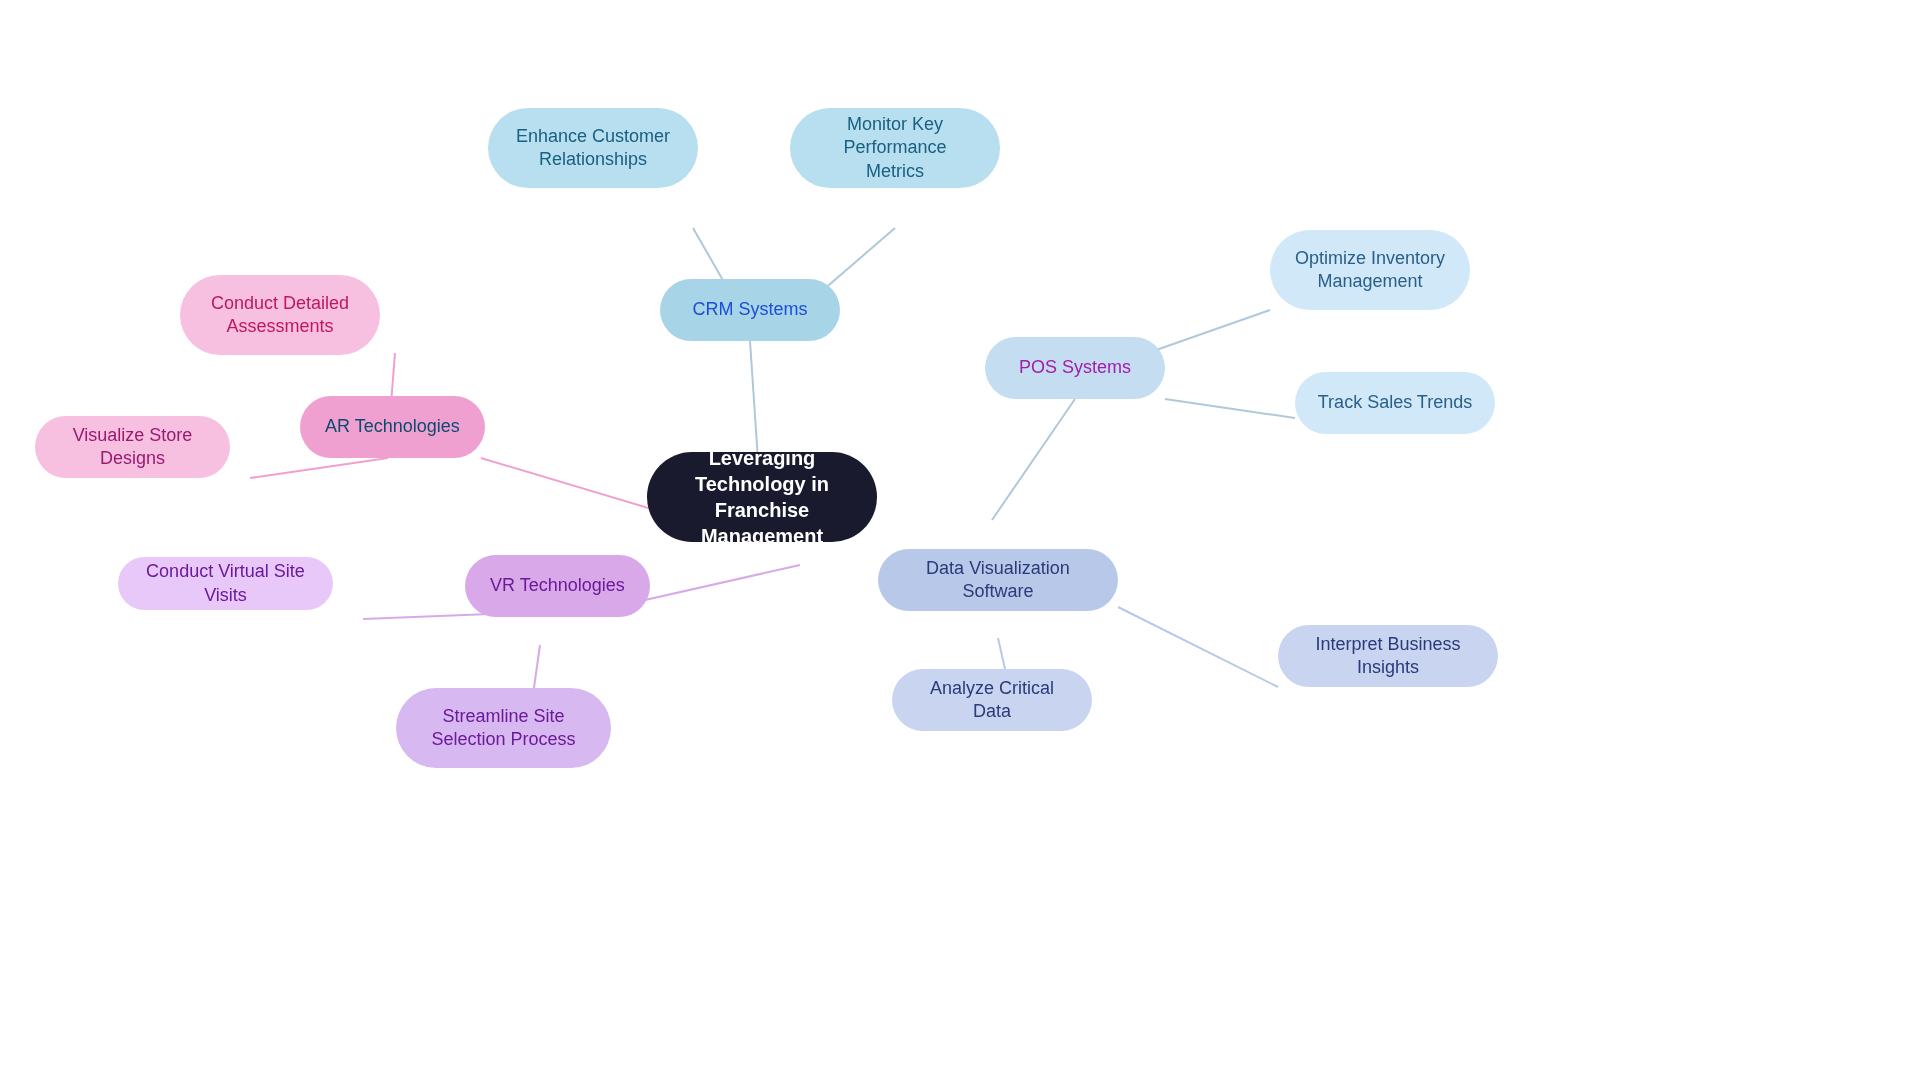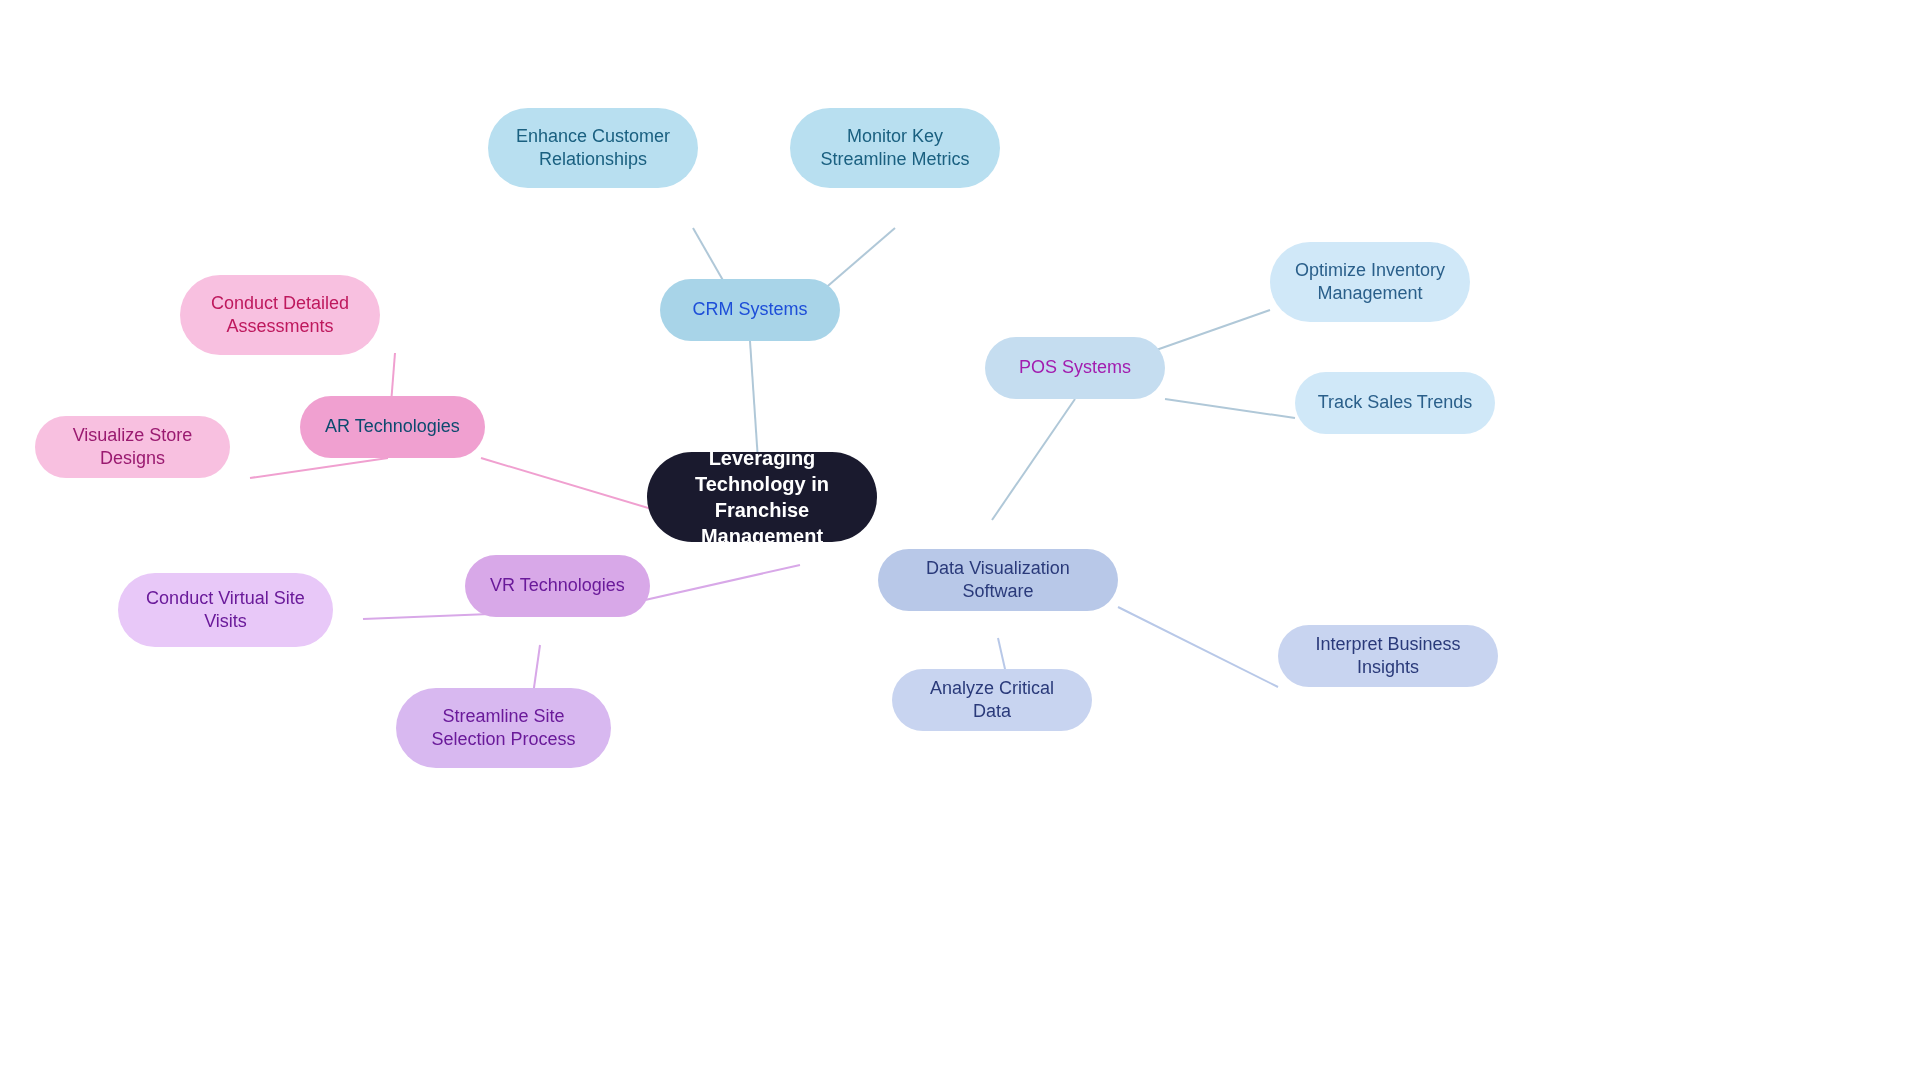--- a/index.html
+++ b/index.html
@@ -199,37 +199,37 @@
 
   <line x1="998" y1="638" x2="1012" y2="700" stroke="#b8c8e8" stroke-width="2"></line>
 </svg>
 
 <div class="node node-central" style="left:647px; top:452px; width:230px; height:90px;">Leveraging Technology in Franchise Management</div>
 
 <div class="node node-crm" style="left:660px; top:279px; width:180px; height:62px;">CRM Systems</div>
 
 <div class="node node-enhance" style="left:488px; top:108px; width:210px; height:80px;">Enhance Customer Relationships</div>
 
-<div class="node node-monitor" style="left:790px; top:108px; width:210px; height:80px;">Monitor Key Streamline Metrics</div>
+<div class="node node-monitor" style="left:790px; top:108px; width:210px; height:80px;">Monitor Key Performance Metrics</div>
 
 <div class="node node-pos" style="left:985px; top:337px; width:180px; height:62px;">POS Systems</div>
 
-<div class="node node-optimize" style="left:1270px; top:230px; width:200px; height:80px;margin-top:12px;">Optimize Inventory Management</div>
+<div class="node node-optimize" style="left:1270px; top:230px; width:200px; height:80px;">Optimize Inventory Management</div>
 
 <div class="node node-track" style="left:1295px; top:372px; width:200px; height:62px;">Track Sales Trends</div>
 
 <div class="node node-ar" style="left:300px; top:396px; width:185px; height:62px;">AR Technologies</div>
 
 <div class="node node-conduct-ar" style="left:180px; top:275px; width:200px; height:80px;">Conduct Detailed Assessments</div>
 
 <div class="node node-visualize" style="left:35px; top:416px; width:195px; height:62px;">Visualize Store Designs</div>
 
 <div class="node node-vr" style="left:465px; top:555px; width:185px; height:62px;">VR Technologies</div>
 
-<div class="node node-conduct-vr" style="left:118px; top:557px; width:215px; height:74px;margin-top:16px;">Conduct Virtual Site Visits</div>
+<div class="node node-conduct-vr" style="left:118px; top:557px; width:215px; height:53px;">Conduct Virtual Site Visits</div>
 
 <div class="node node-streamline" style="left:396px; top:688px; width:215px; height:80px;">Streamline Site Selection Process</div>
 
 <div class="node node-dataviz" style="left:878px; top:549px; width:240px; height:62px;">Data Visualization Software</div>
 
 <div class="node node-interpret" style="left:1278px; top:625px; width:220px; height:62px;">Interpret Business Insights</div>
 
 <div class="node node-analyze" style="left:892px; top:669px; width:200px; height:62px;">Analyze Critical Data</div>
 
 </body></html>

